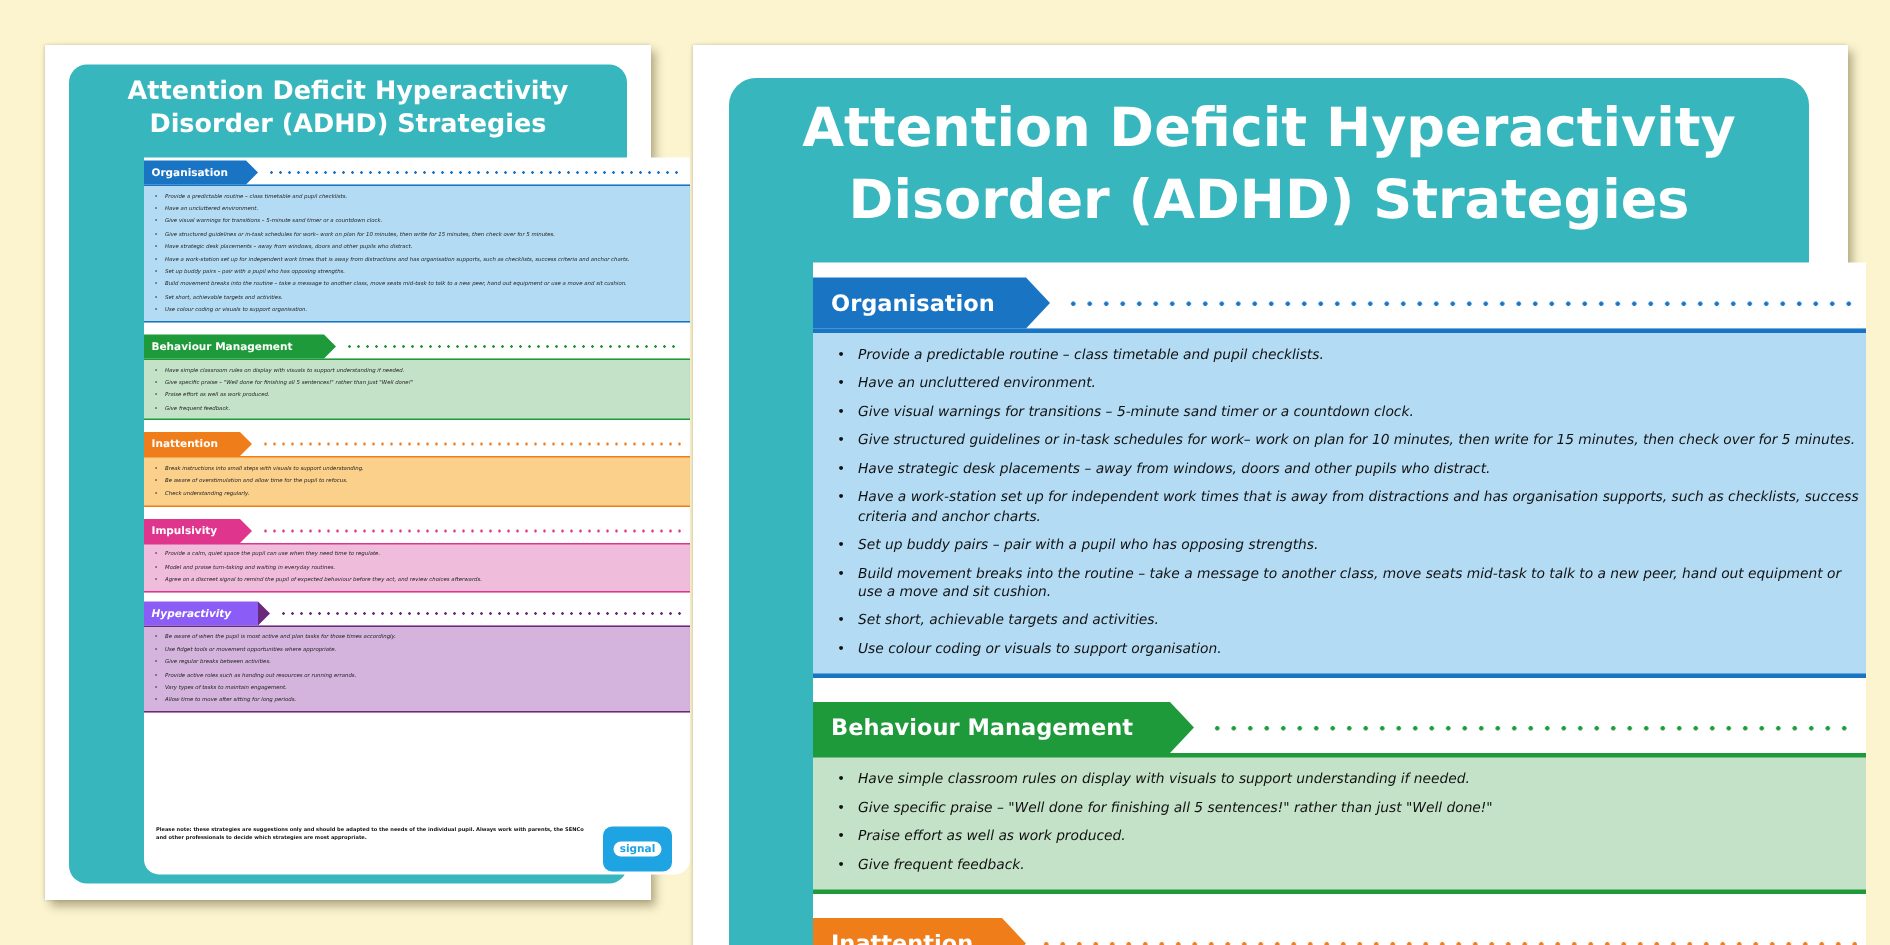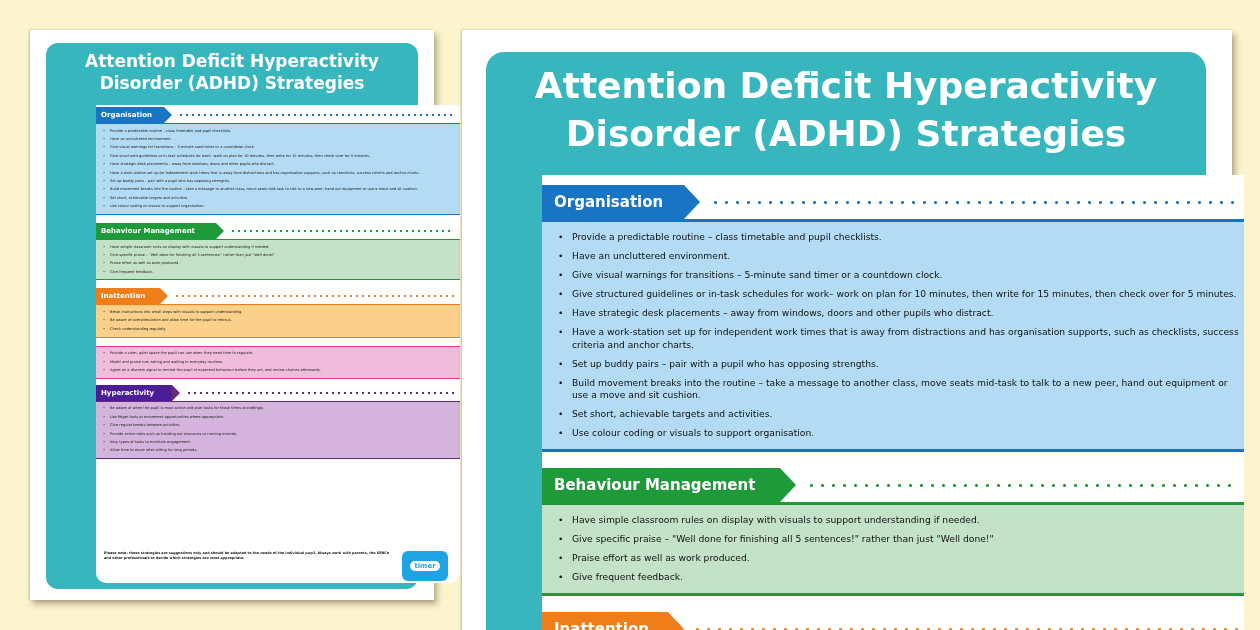--- a/index.html
+++ b/index.html
@@ -36,21 +36,21 @@
     position:absolute; top:16px; height:3px; right:6px;
     background-image: radial-gradient(circle, var(--c) 1.3px, transparent 1.6px);
     background-size:11px 3px; background-repeat:repeat-x;
   }
   .body-box {
     border-top:3px solid var(--c); border-bottom:3px solid var(--c);
     background:var(--bg);
   }
   ul { margin:0; padding:6px 0 6px 30px; list-style:none; }
   li {
-    position:relative; color:#111; 
+    position:relative; color:#111; font-style:italic;
     font-family:"DejaVu Sans", sans-serif;
   }
   li:before { content:"\2022"; position:absolute; left:-14px; font-style:normal; }
   
   .big li { font-size:9.2px; line-height:12.6px; padding:3.2px 0; }
   .big .tag { font-size:15px; }
   
   .small li { font-size:3.6px; line-height:5.2px; padding:1.6px 0; color:#222; }
   .small ul { padding:3px 0 3px 14px; }
   .small li:before { left:-7px; }
@@ -119,47 +119,51 @@
           </div>
         <div class="body-box">
             <ul>
           <li>Break instructions into small steps with visuals to support understanding.</li>
           <li>Be aware of overstimulation and allow time for the pupil to refocus.</li>
           <li>Check understanding regularly.</li>
         </ul>
           </div>
       </div>
       <div class="section" style="--c:#e0358c;--bg:#f0bcdc;margin-top:8px;">
+        <div class="sec-head">
+            <div class="tag" style="background:#e0358c;width:64px;">Impulsivity</div>
+            <div class="dots" style="left:78px;"></div>
+          </div>
         <div class="body-box">
             <ul>
           <li>Provide a calm, quiet space the pupil can use when they need time to regulate.</li>
           <li>Model and praise turn-taking and waiting in everyday routines.</li>
           <li>Agree on a discreet signal to remind the pupil of expected behaviour before they act, and review choices afterwards.</li>
         </ul>
           </div>
       </div>
       <div class="section" style="--c:#6a2a7c;--bg:#d4b3dd;margin-top:6px;">
         <div class="sec-head">
-            <div class="tag" style="background:#4c1d95;width:76px;">Hyperactivity</div>
+            <div class="tag" style="background:#8b5cf6;width:76px;font-style:italic;">Hyperactivity</div>
             <div class="dots" style="left:90px;"></div>
           </div>
         <div class="body-box">
             <ul>
           <li>Be aware of when the pupil is most active and plan tasks for those times accordingly.</li>
           <li>Use fidget tools or movement opportunities where appropriate.</li>
           <li>Give regular breaks between activities.</li>
           <li>Provide active roles such as handing out resources or running errands.</li>
           <li>Vary types of tasks to maintain engagement.</li>
           <li>Allow time to move after sitting for long periods.</li>
         </ul>
           </div>
       </div>
       <div class="footer-text" style="position:absolute;left:8px;top:446px;width:290px;">Please note: these strategies are suggestions only and should be adapted to the needs of the individual pupil. Always work with parents, the SENCo and other professionals to decide which strategies are most appropriate.</div>
       <div class="logo" style="left:306px;top:446px;width:46px;height:30px;">
-          <span>timer</span>
+          <span>signal</span>
         </div>
     </div>
   </div>
 </div>
 
 <div class="paper big" style="left:462px;top:30px;width:770px;height:620px;">
   <div class="frame" style="left:24px;top:22px;width:720px;height:620px;">
     <div class="title" style="font-size:36px;line-height:48px;padding-top:10px;">
       <div>Attention Deficit Hyperactivity</div>
       <div>Disorder (ADHD) Strategies</div>

